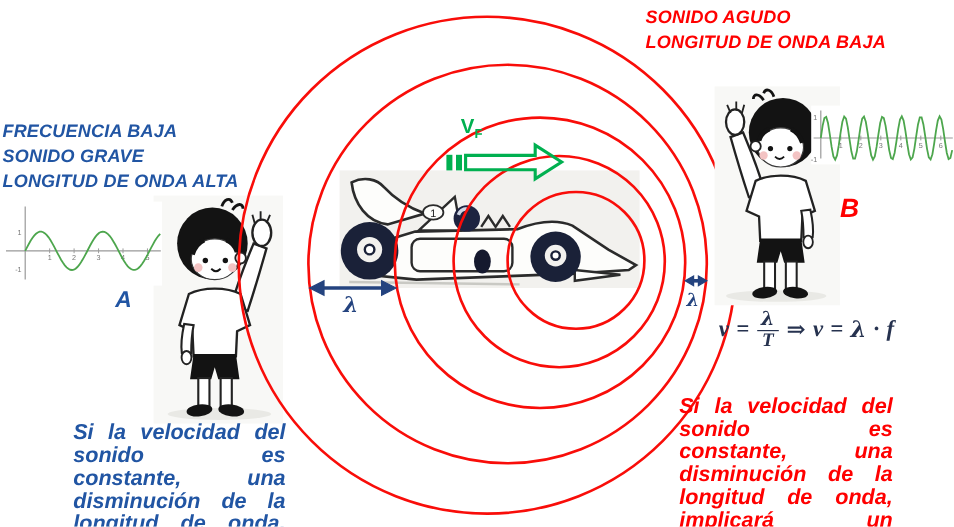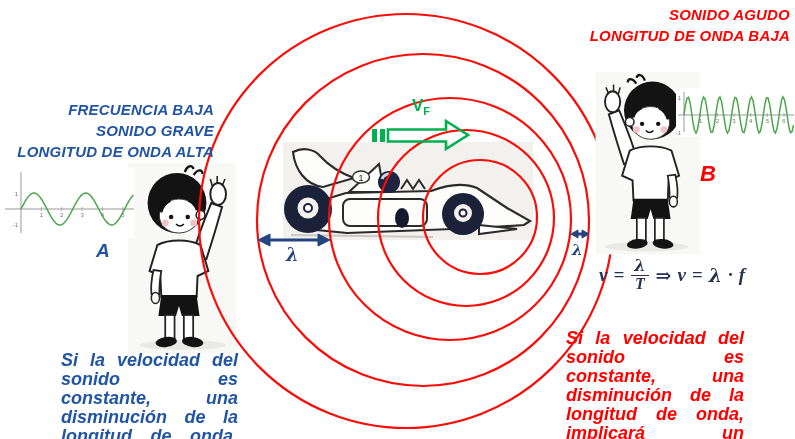--- a/index.html
+++ b/index.html
@@ -4,21 +4,21 @@
 <style>
   html,body{margin:0;padding:0;background:#fff;}
   #stage{
     position:relative;width:795px;height:439px;background:#ffffff;overflow:hidden;
     font-family:"Liberation Sans",sans-serif;
   }
   .abs{position:absolute;}
   svg{display:block;}
   .heading{
     font-weight:bold;font-style:italic;font-size:15px;line-height:21px;
-    text-align:right;letter-spacing:0.2px;
+    text-align:left;letter-spacing:0.2px;
   }
   .caption{
     font-weight:bold;font-style:italic;font-size:18px;line-height:19px;
     text-align:justify;
   }
   .big-letter{font-weight:bold;font-style:italic;font-size:20px;font-family:"Liberation Sans",sans-serif;}
   .lambda{
     font-family:"DejaVu Serif",serif;font-style:italic;font-weight:bold;
   }
   .formula{
@@ -193,21 +193,21 @@
   </div>
 
   <div class="abs caption" style="left:61px;top:351px;width:177px;color:#2155A3;">Si la velocidad del sonido es constante, una disminución de la longitud de onda, implicará un aumento de la frecuencia</div>
 
   <div class="abs caption" style="left:566px;top:329px;width:178px;color:#FF0000;">Si la velocidad del sonido es constante, una disminución de la longitud de onda, implicará un aumento de la frecuencia</div>
 
   <div class="abs big-letter" style="left:96px;top:240px;color:#2155A3;font-size:19px;">A</div>
 
   <div class="abs big-letter" style="left:700px;top:161px;color:#FF0000;font-size:22px;">B</div>
 
-  <div class="abs vf-label" style="left:412px;top:97px;"><span>V</span><sub>F</sub></div>
+  <div class="abs vf-label" style="left:384px;top:97px;"><span>V</span><sub>F</sub></div>
 
   <div class="abs lambda" style="left:286px;top:244px;font-size:18px;color:#24437F;">λ</div>
 
   <div class="abs lambda" style="left:572px;top:241px;font-size:15px;color:#24437F;">λ</div>
 
   <div class="abs formula" style="left:599px;top:258px;">
     <span>v</span>
     <span>=</span>
     <span class="frac">
       <span class="num lambda">λ</span>

